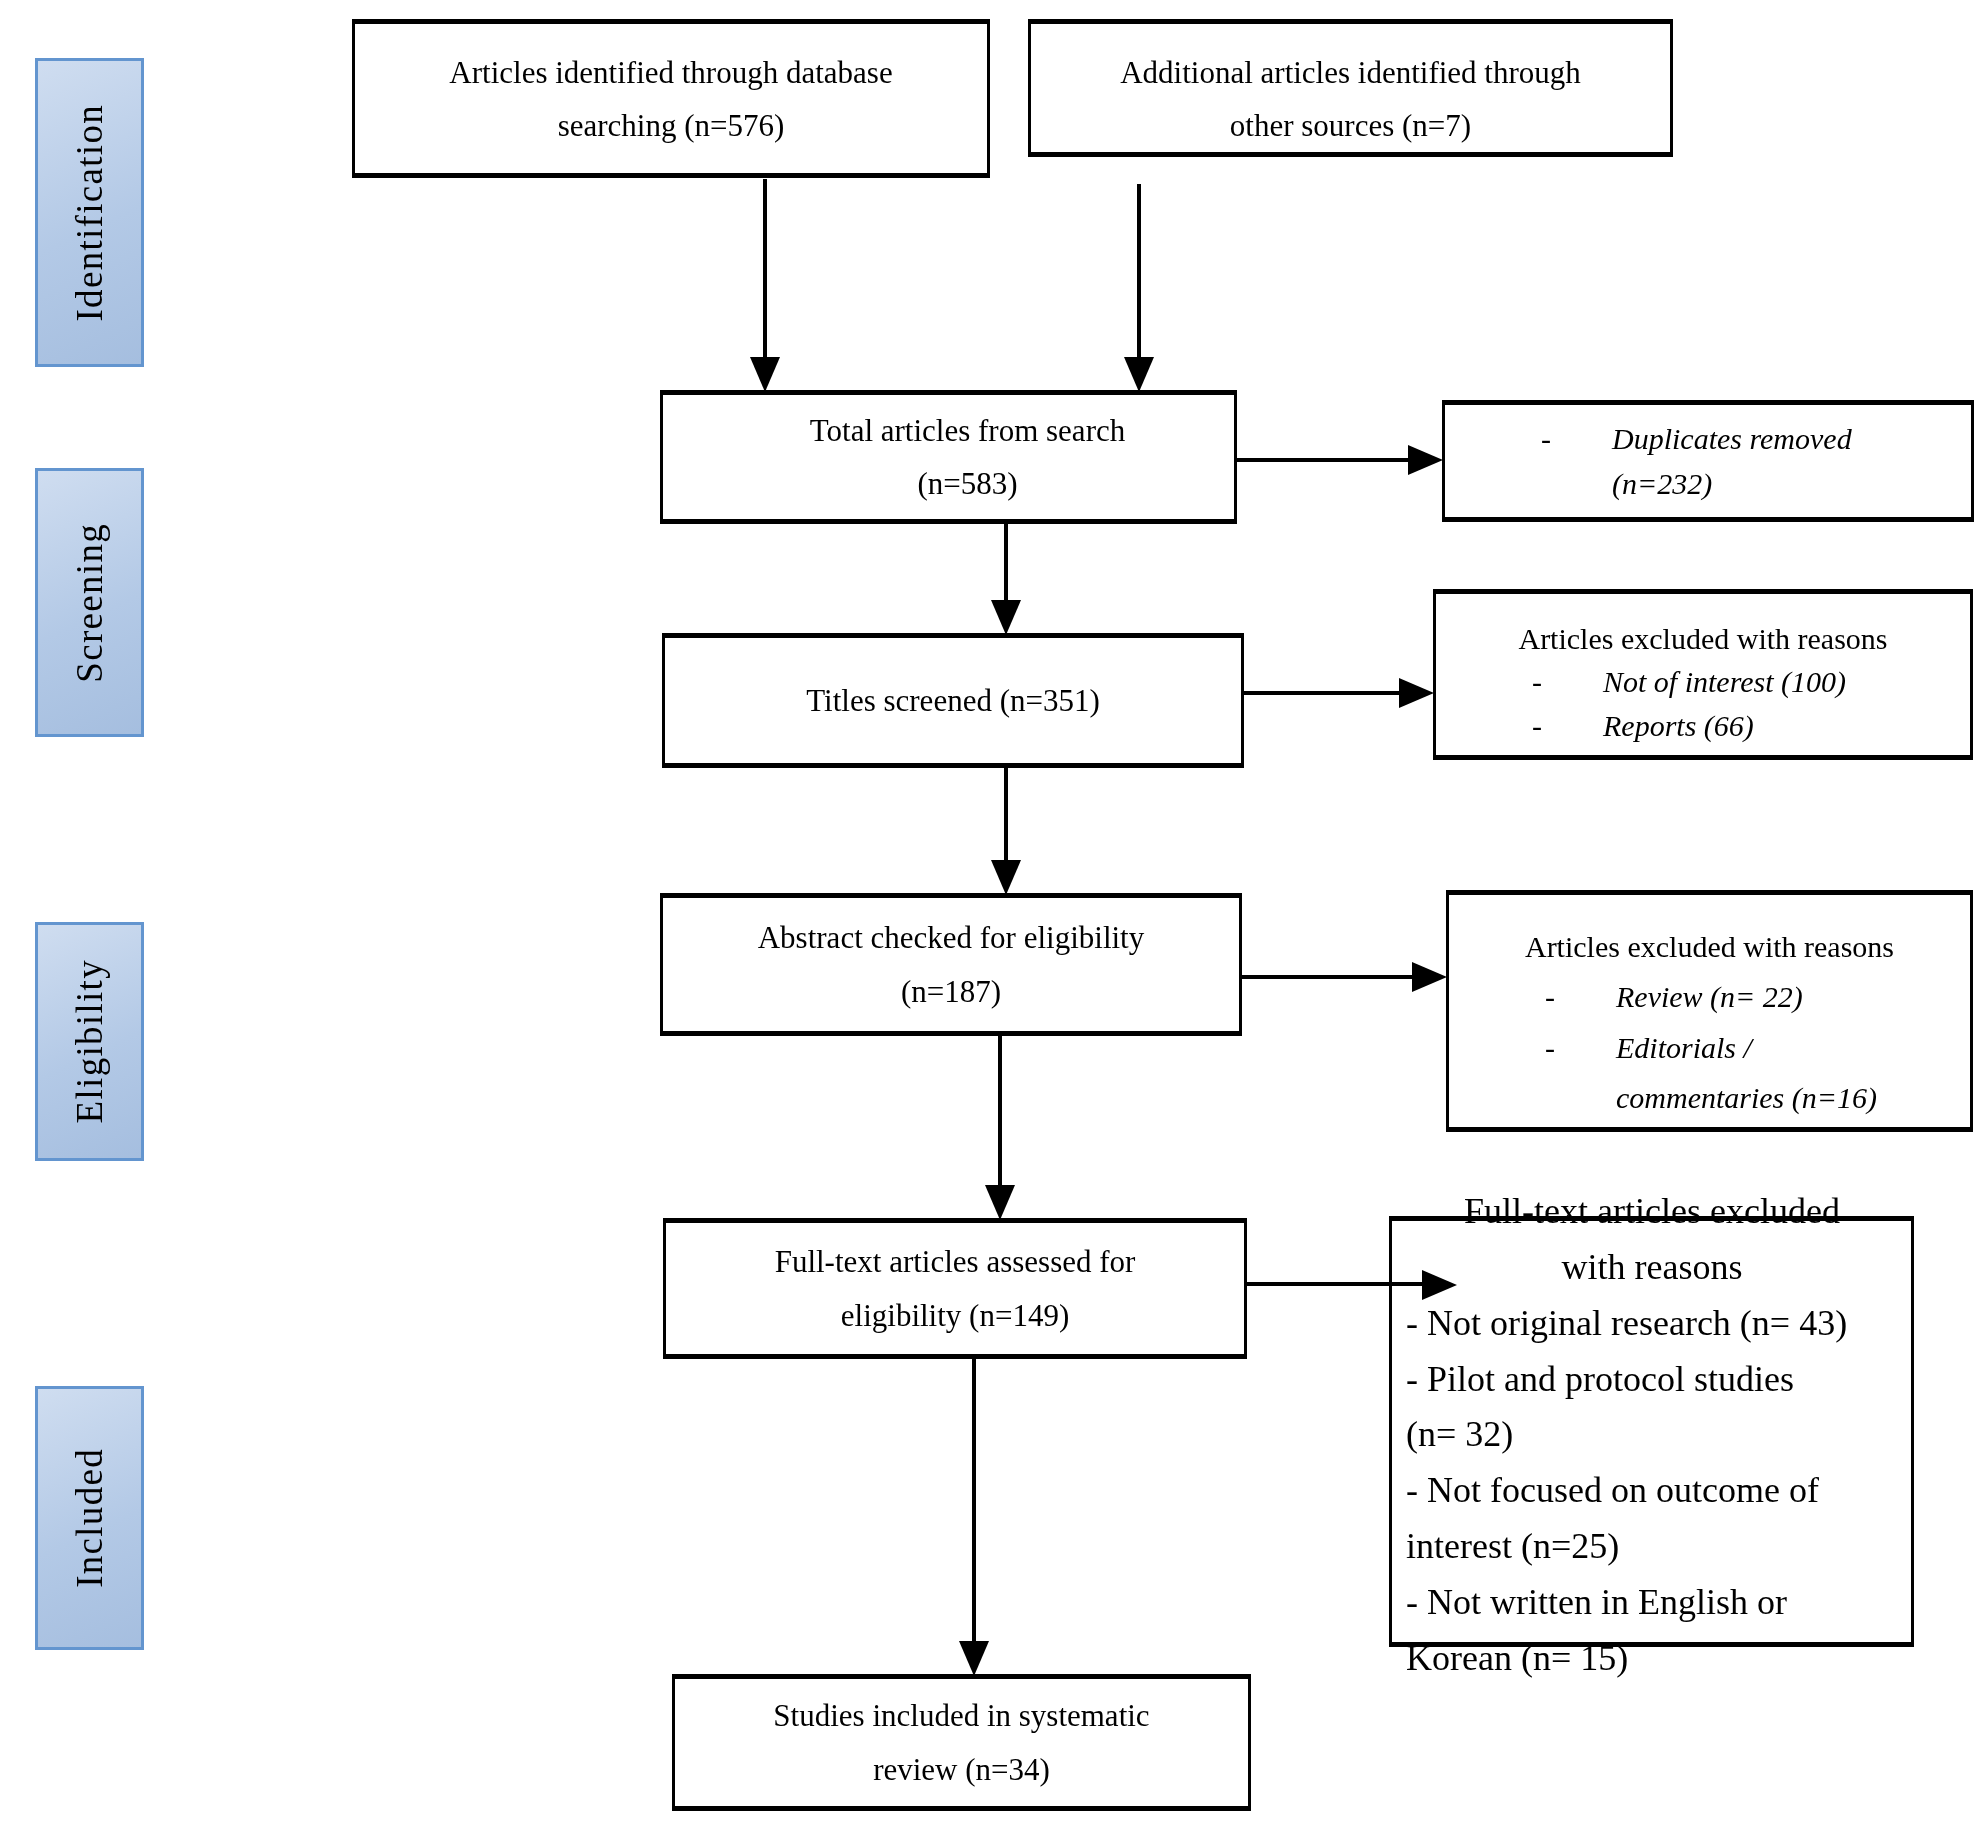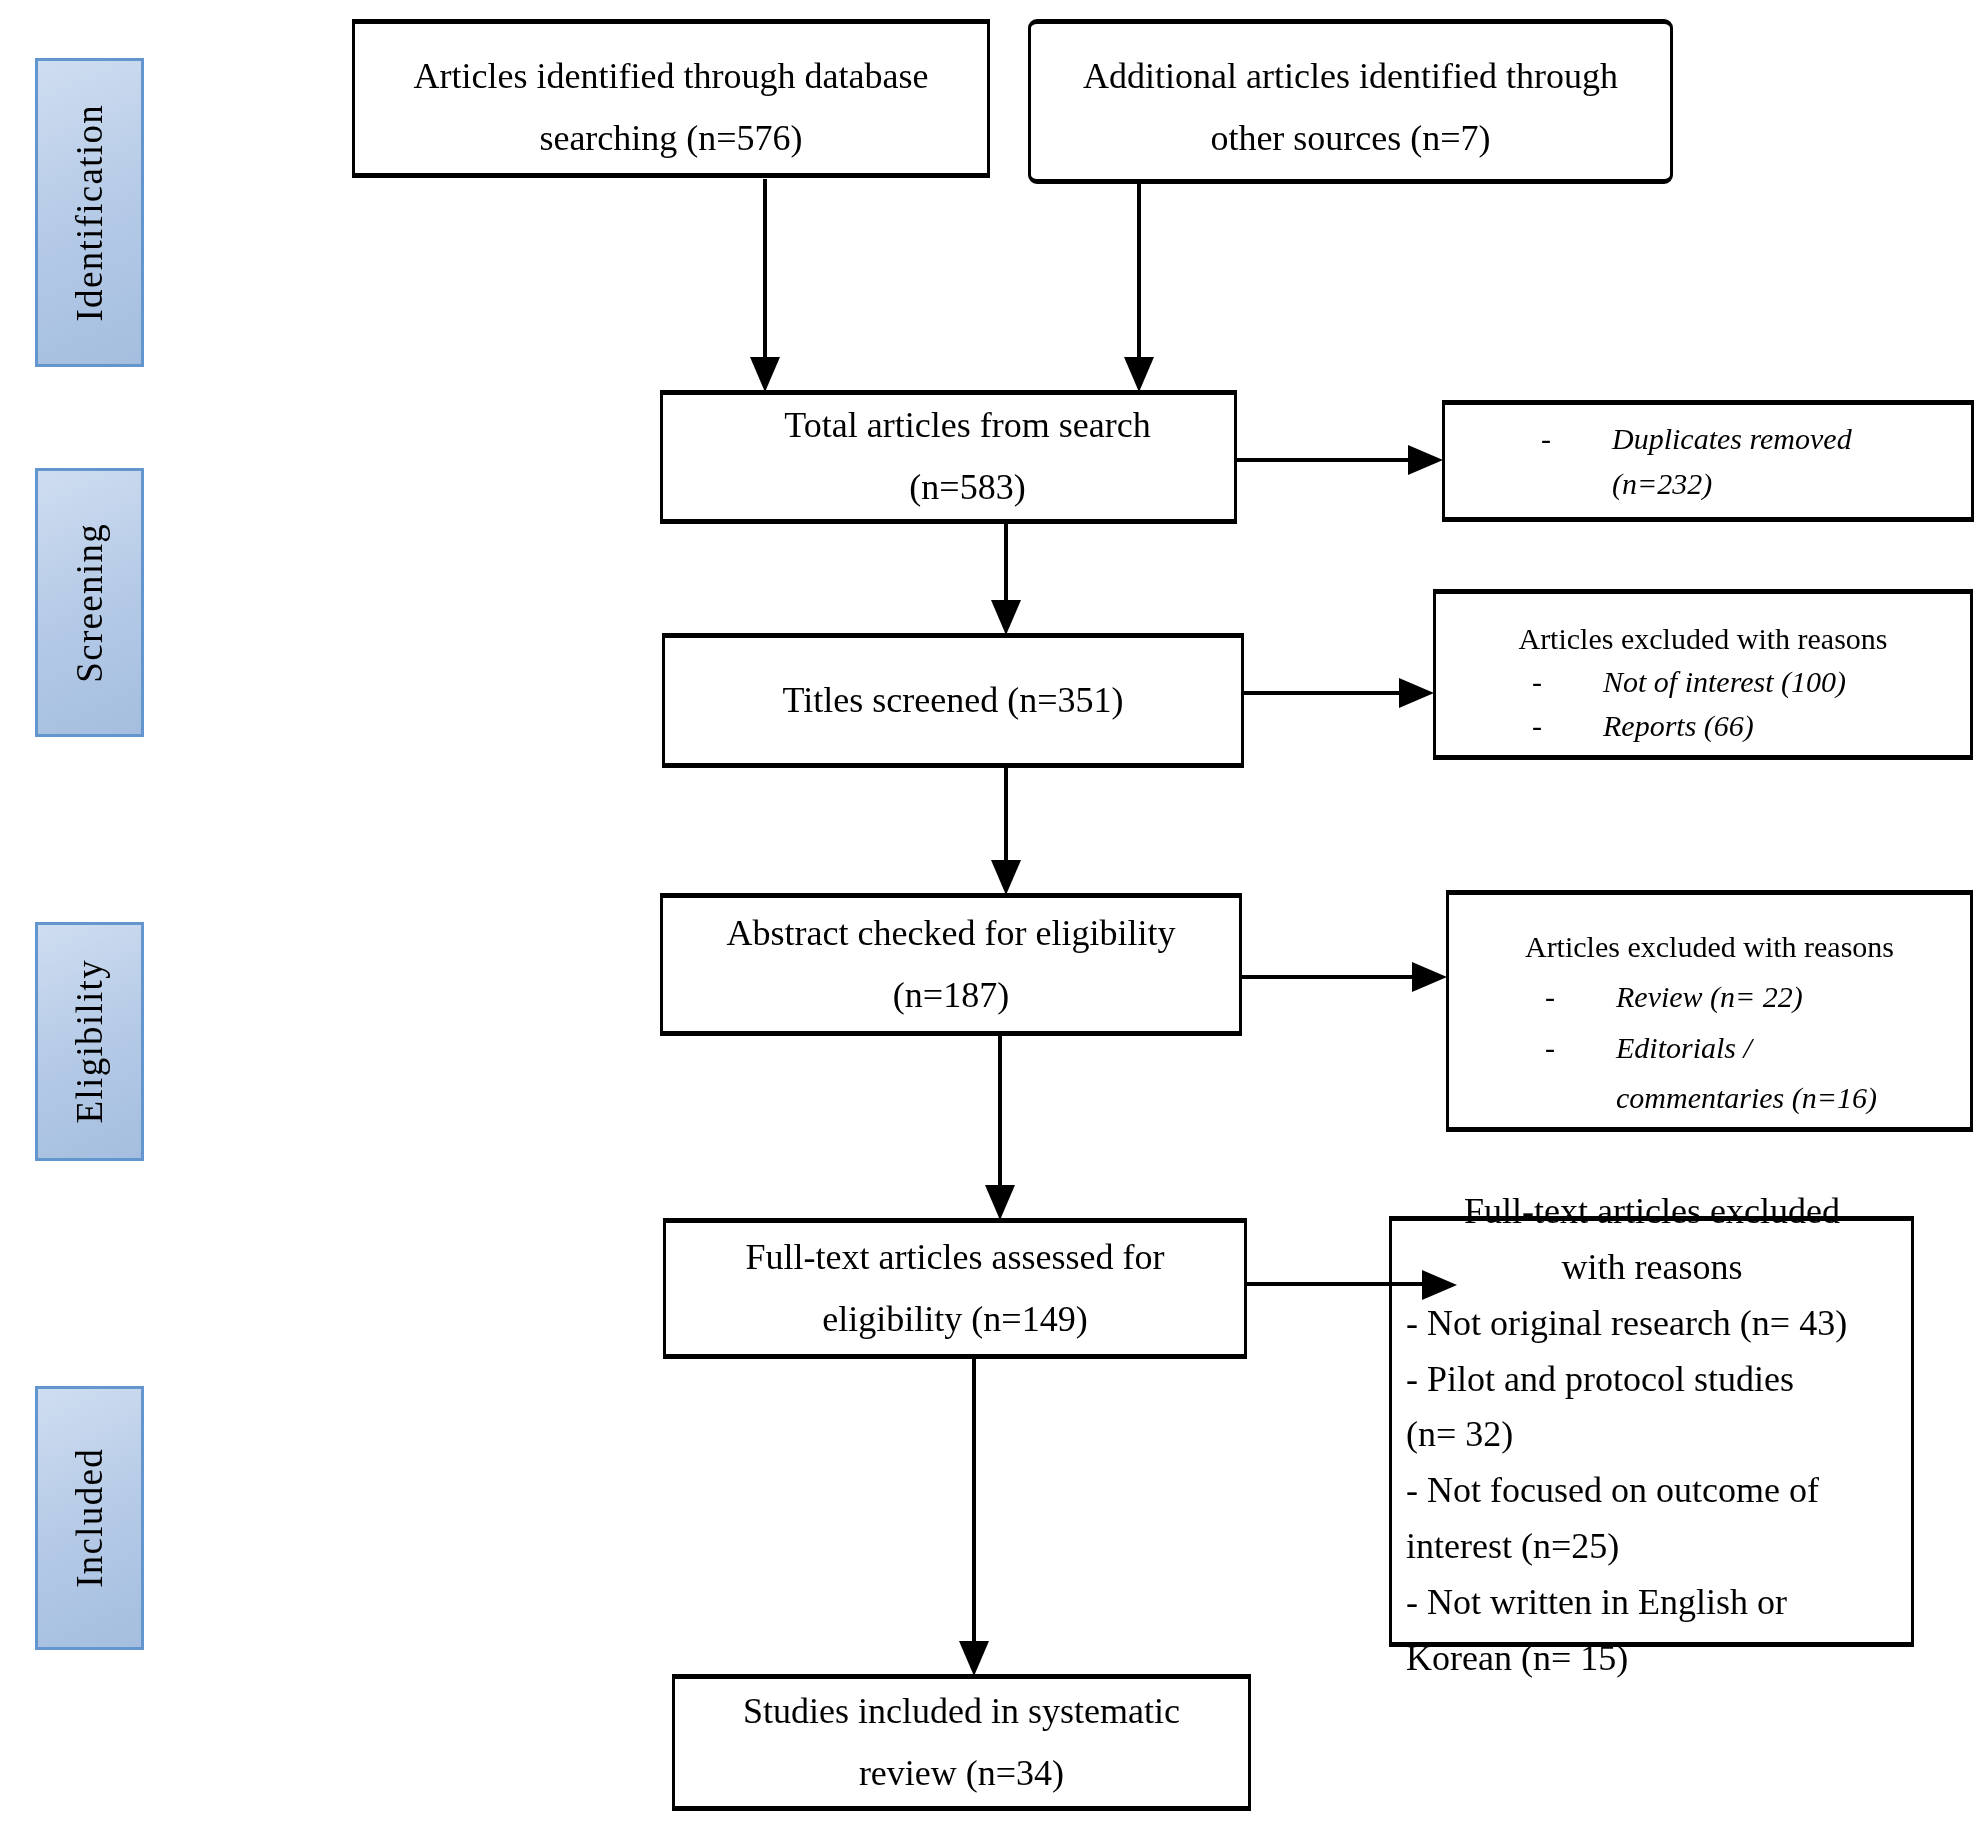--- a/index.html
+++ b/index.html
@@ -25,21 +25,21 @@
     font-size:37px;
     letter-spacing:1.3px;
     white-space:nowrap;
   }
   
   .fbox{
     position:absolute;background:#fff;
     border:solid #000;border-width:5.8px 3.2px;
     box-sizing:border-box;
     display:flex;flex-direction:column;align-items:center;justify-content:center;
-    text-align:center;font-size:36px;line-height:1.72;
+    text-align:center;font-size:31px;line-height:1.72;
   }
   .fbox.topalign{justify-content:flex-start;padding-top:22px;}
   .l{display:block;}
   
   .ebox{
     position:absolute;background:#fff;
     border:solid #000;border-width:5.1px 3.2px;
     box-sizing:border-box;
     font-size:30px;line-height:1.5;
     display:flex;flex-direction:column;justify-content:center;
@@ -80,21 +80,21 @@
   </div>
   <div class="stage" style="top:1386px;height:264px;">
     <span class="stage-text">Included</span>
   </div>
 
   <div class="fbox topalign" style="left:352px;top:19px;width:638px;height:159px;">
     <span class="l">Articles identified through database</span>
     <span class="l">searching (n=576)</span>
   </div>
 
-  <div class="fbox topalign" style="left:1028px;top:19px;width:645px;height:165px;border-radius:9px;">
+  <div class="fbox topalign" style="left:1028px;top:19px;width:645px;height:138px;">
     <span class="l">Additional articles identified through</span>
     <span class="l">other sources (n=7)</span>
   </div>
 
   <div class="fbox" style="left:660px;top:390px;width:577px;height:134px;padding-left:38px;">
     <span class="l">Total articles from search</span>
     <span class="l">(n=583)</span>
   </div>
 
   <div class="fbox" style="left:662px;top:633px;width:582px;height:135px;">

